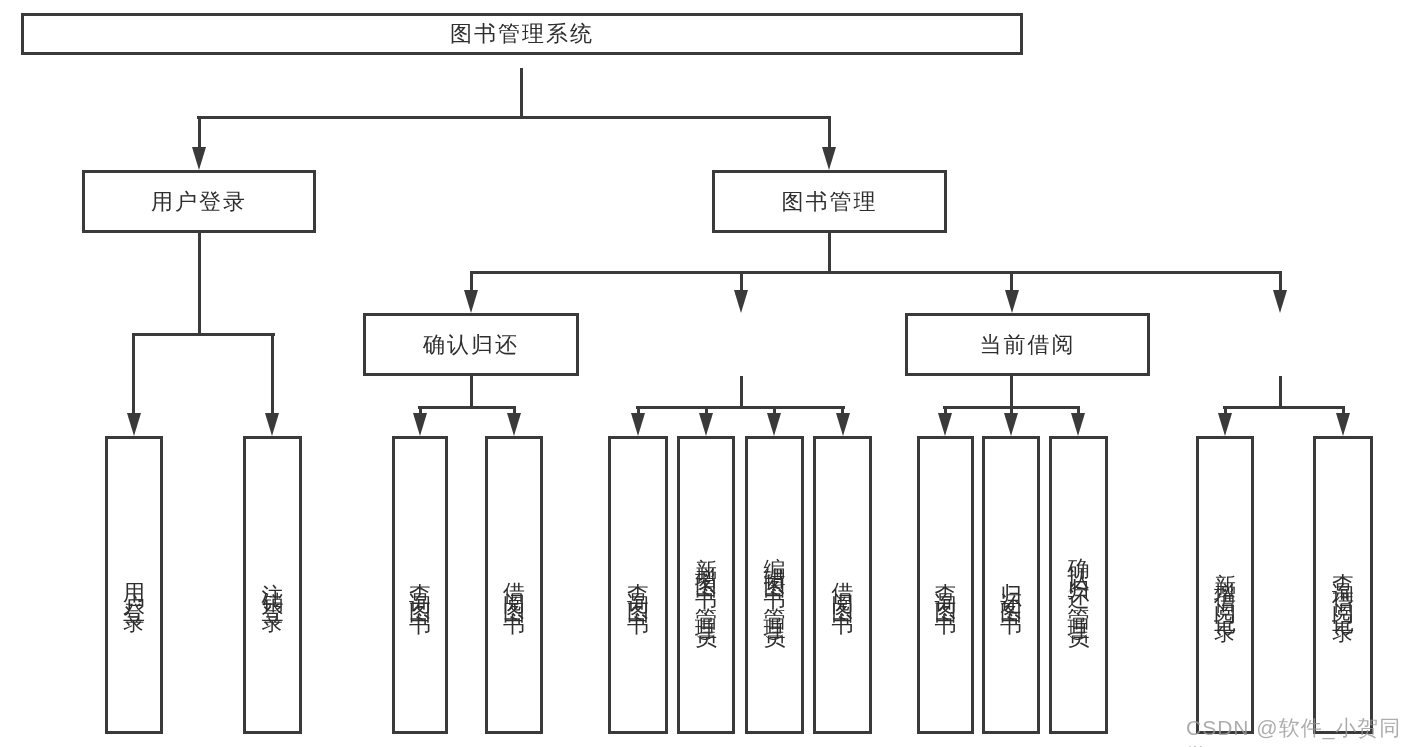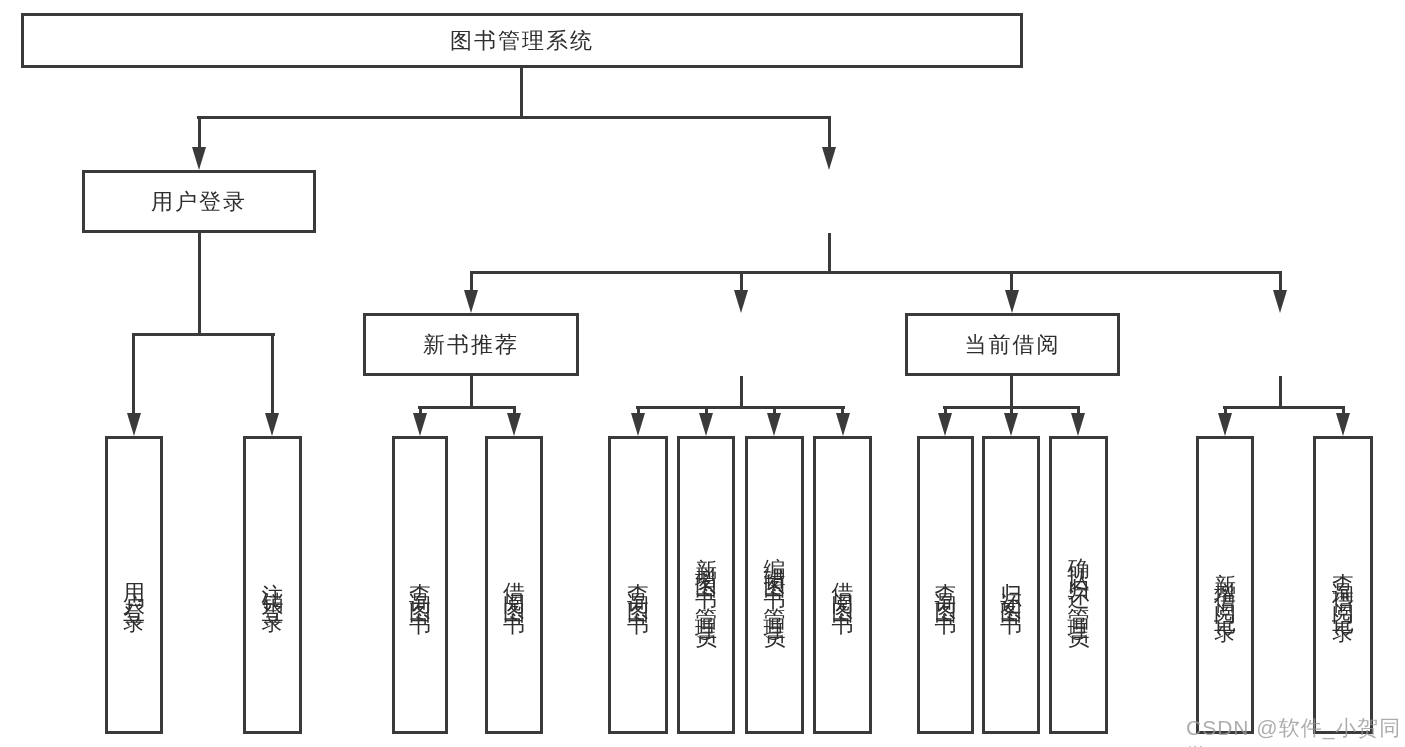--- a/index.html
+++ b/index.html
@@ -37,51 +37,52 @@
   .watermark{
     position:absolute;left:1186px;top:714px;z-index:6;
     font-size:21px;color:var(--wm);opacity:.8;letter-spacing:1px;
   }
 </style>
 </head>
 <body>
 
 <div class="canvas">
 
-  <div class="box" style="left:21px;top:13px;width:1002px;height:55px">图书管理系统</div>
+  <div class="box" style="left:21px;top:13px;width:1002px;height:42px">图书管理系统</div>
 
   <div class="vline" style="left:520px;top:68px;height:50px"></div>
   <div class="hline" style="left:197px;top:116px;width:634px"></div>
   <div class="vline" style="left:198px;top:118px;height:32px"></div>
   <div class="vline" style="left:828px;top:118px;height:32px"></div>
   <div class="arrow" style="left:192px;top:147px"></div>
   <div class="arrow" style="left:822px;top:147px"></div>
 
   <div class="box" style="left:82px;top:170px;width:234px;height:63px">用户登录</div>
+  <div class="box" style="left:712px;top:170px;width:235px;height:63px">图书管理</div>
 
   <div class="vline" style="left:198px;top:233px;height:102px"></div>
   <div class="hline" style="left:132px;top:333px;width:143px"></div>
   <div class="vline" style="left:132px;top:335px;height:80px"></div>
   <div class="vline" style="left:271px;top:335px;height:80px"></div>
   <div class="arrow" style="left:127px;top:413px"></div>
   <div class="arrow" style="left:265px;top:413px"></div>
 
   <div class="vline" style="left:828px;top:233px;height:41px"></div>
   <div class="hline" style="left:470px;top:271px;width:812px"></div>
   <div class="vline" style="left:470px;top:274px;height:18px"></div>
   <div class="vline" style="left:740px;top:274px;height:18px"></div>
   <div class="vline" style="left:1010px;top:274px;height:18px"></div>
   <div class="vline" style="left:1279px;top:274px;height:18px"></div>
   <div class="arrow" style="left:464px;top:290px"></div>
   <div class="arrow" style="left:734px;top:290px"></div>
   <div class="arrow" style="left:1005px;top:290px"></div>
   <div class="arrow" style="left:1273px;top:290px"></div>
 
-  <div class="box" style="left:363px;top:313px;width:216px;height:63px">新书推荐</div>
-  <div class="box" style="left:905px;top:313px;width:215px;height:63px">当前借阅</div>
+  <div class="box" style="left:363px;top:313px;width:216px;height:63px">确认归还</div>
+  <div class="box" style="left:905px;top:313px;width:245px;height:63px">当前借阅</div>
 
   <div class="vline" style="left:470px;top:376px;height:32px"></div>
   <div class="hline" style="left:418px;top:406px;width:98px"></div>
   <div class="vline" style="left:419px;top:409px;height:6px"></div>
   <div class="vline" style="left:513px;top:409px;height:6px"></div>
   <div class="arrow" style="left:413px;top:413px"></div>
   <div class="arrow" style="left:507px;top:413px"></div>
 
   <div class="vline" style="left:740px;top:376px;height:32px"></div>
   <div class="hline" style="left:636px;top:406px;width:209px"></div>

